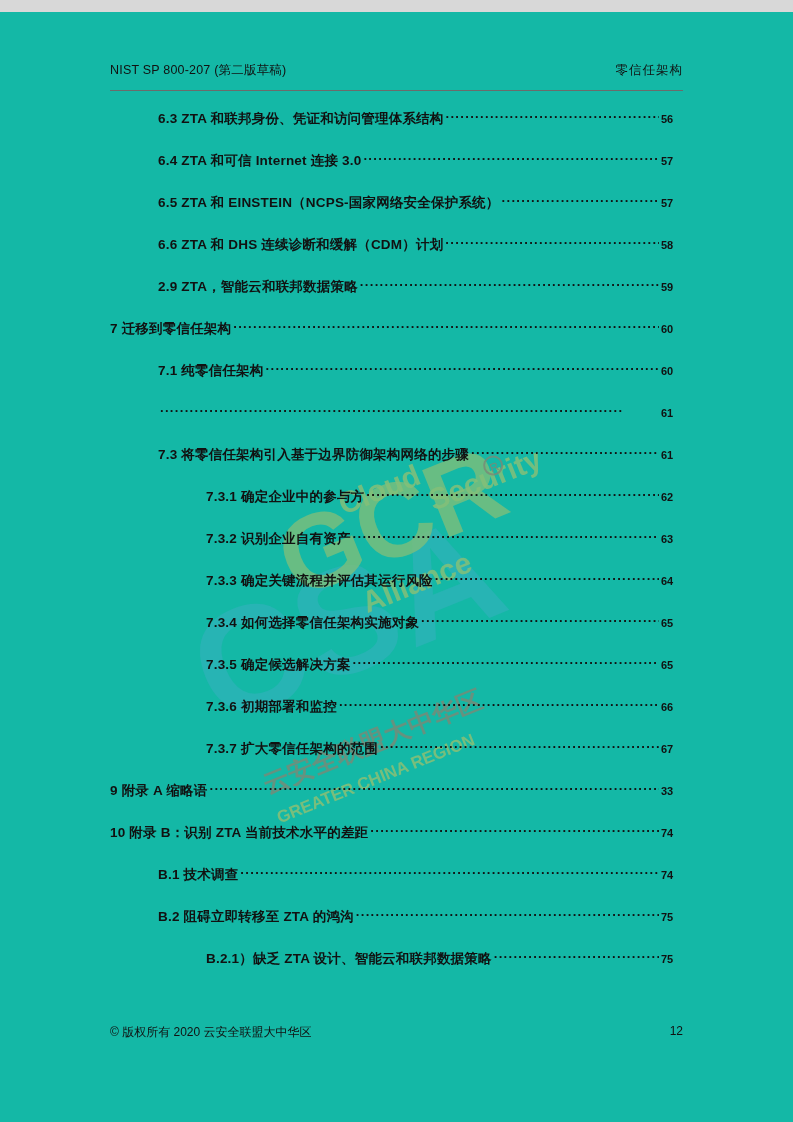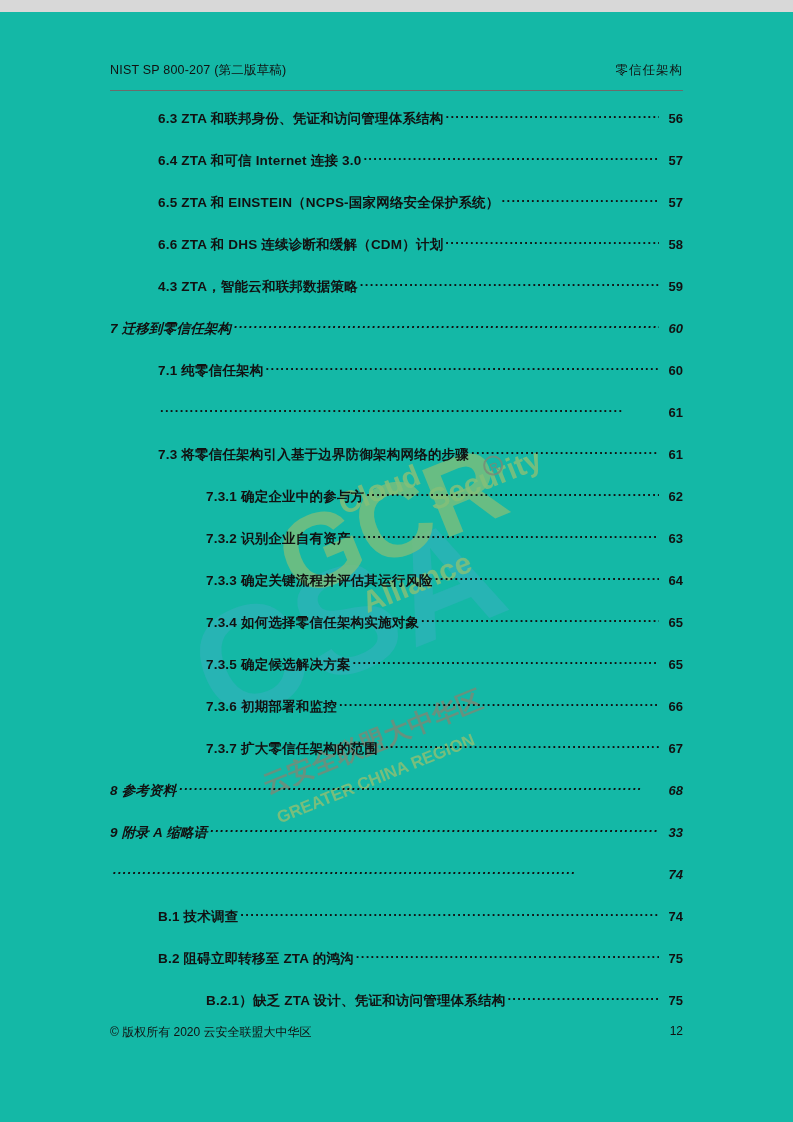--- a/index.html
+++ b/index.html
@@ -79,26 +79,25 @@
     position: relative;
     top: -2px;
     overflow: hidden;
     white-space: nowrap;
     color: #111;
     font-size: 13px;
     letter-spacing: 0.6px;
   }
   .toc-page {
     white-space: nowrap;
-    font-size: 13px;
+    font-size: 11px;
     min-width: 22px;
-    text-align: right;
-  }
-
-  .lvl1 { padding-left: 0px; font-weight: 700; font-style: italic; }
+  }
+
+  .lvl1 { padding-left: 0px; font-weight: 700; }
   .lvl2 { padding-left: 48px; }
   .lvl3 { padding-left: 96px; }
   .lvl1 .toc-label { font-weight: 700; }
   .lvl1 .toc-page { font-weight: 700; }
 
   
   .footer {
     position: absolute;
     left: 110px;
     right: 110px;
@@ -164,21 +163,21 @@
       <span class="toc-page">57</span>
     </div>
 
     <div class="toc-row lvl2">
       <span class="toc-label">6.6 ZTA 和 DHS 连续诊断和缓解（CDM）计划</span>
       <span class="toc-dots">······························································································</span>
       <span class="toc-page">58</span>
     </div>
 
     <div class="toc-row lvl2">
-      <span class="toc-label">4.3 ZTA，智能云和联邦数据策略</span>
+      <span class="toc-label">2.9 ZTA，智能云和联邦数据策略</span>
       <span class="toc-dots">······························································································</span>
       <span class="toc-page">59</span>
     </div>
 
     <div class="toc-row lvl1">
       <span class="toc-label">7 迁移到零信任架构</span>
       <span class="toc-dots">······························································································</span>
       <span class="toc-page">60</span>
     </div>
 
@@ -234,51 +233,47 @@
       <span class="toc-dots">······························································································</span>
       <span class="toc-page">66</span>
     </div>
 
     <div class="toc-row lvl3">
       <span class="toc-label">7.3.7 扩大零信任架构的范围</span>
       <span class="toc-dots">······························································································</span>
       <span class="toc-page">67</span>
     </div>
 
-    <div class="toc-row lvl1">
-      <span class="toc-label">8 参考资料</span>
-      <span class="toc-dots">······························································································</span>
-      <span class="toc-page">68</span>
-    </div>
 
     <div class="toc-row lvl1">
       <span class="toc-label">9 附录 A 缩略语</span>
       <span class="toc-dots">······························································································</span>
       <span class="toc-page">33</span>
     </div>
 
     <div class="toc-row lvl1">
+      <span class="toc-label">10 附录 B：识别 ZTA 当前技术水平的差距</span>
       <span class="toc-dots">······························································································</span>
       <span class="toc-page">74</span>
     </div>
 
     <div class="toc-row lvl2">
       <span class="toc-label">B.1 技术调查</span>
       <span class="toc-dots">······························································································</span>
       <span class="toc-page">74</span>
     </div>
 
     <div class="toc-row lvl2">
       <span class="toc-label">B.2 阻碍立即转移至 ZTA 的鸿沟</span>
       <span class="toc-dots">······························································································</span>
       <span class="toc-page">75</span>
     </div>
 
     <div class="toc-row lvl3">
-      <span class="toc-label">B.2.1）缺乏 ZTA 设计、凭证和访问管理体系结构</span>
+      <span class="toc-label">B.2.1）缺乏 ZTA 设计、智能云和联邦数据策略</span>
       <span class="toc-dots">······························································································</span>
       <span class="toc-page">75</span>
     </div>
 
   </div>
 
   <div class="footer">
     <div class="footer-center">© 版权所有 2020 云安全联盟大中华区</div>
     <div class="footer-right">12</div>
   </div>

